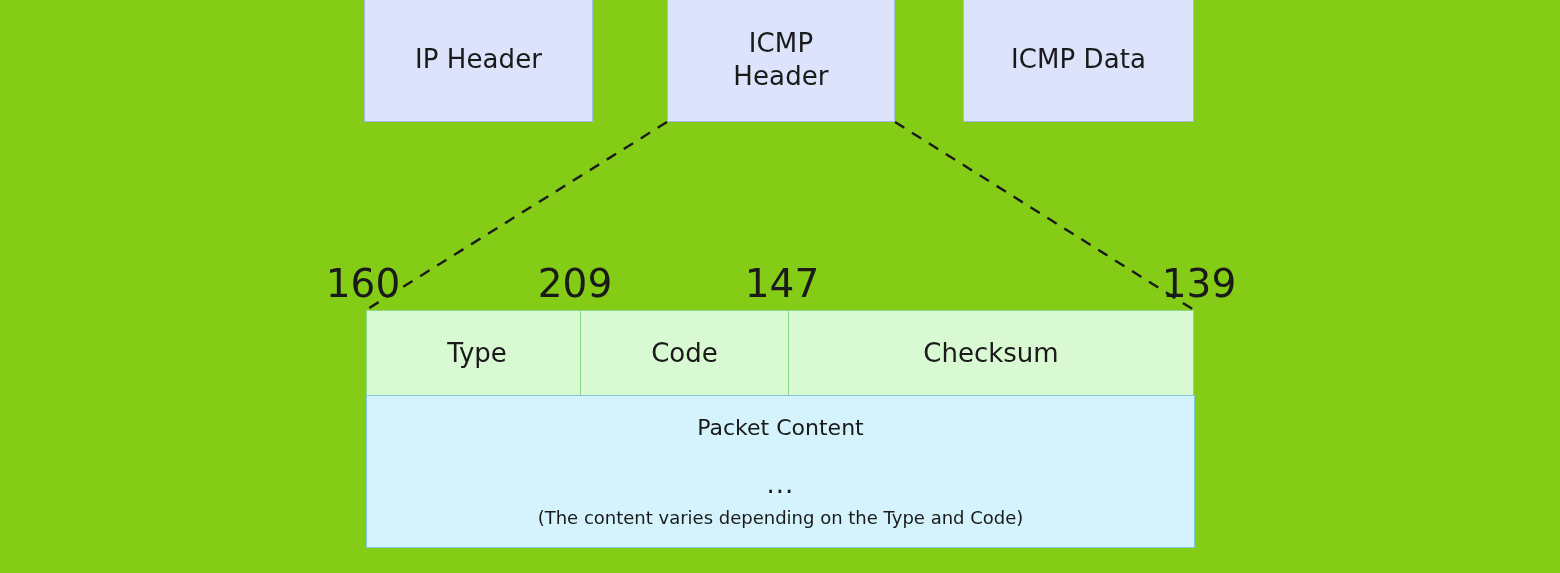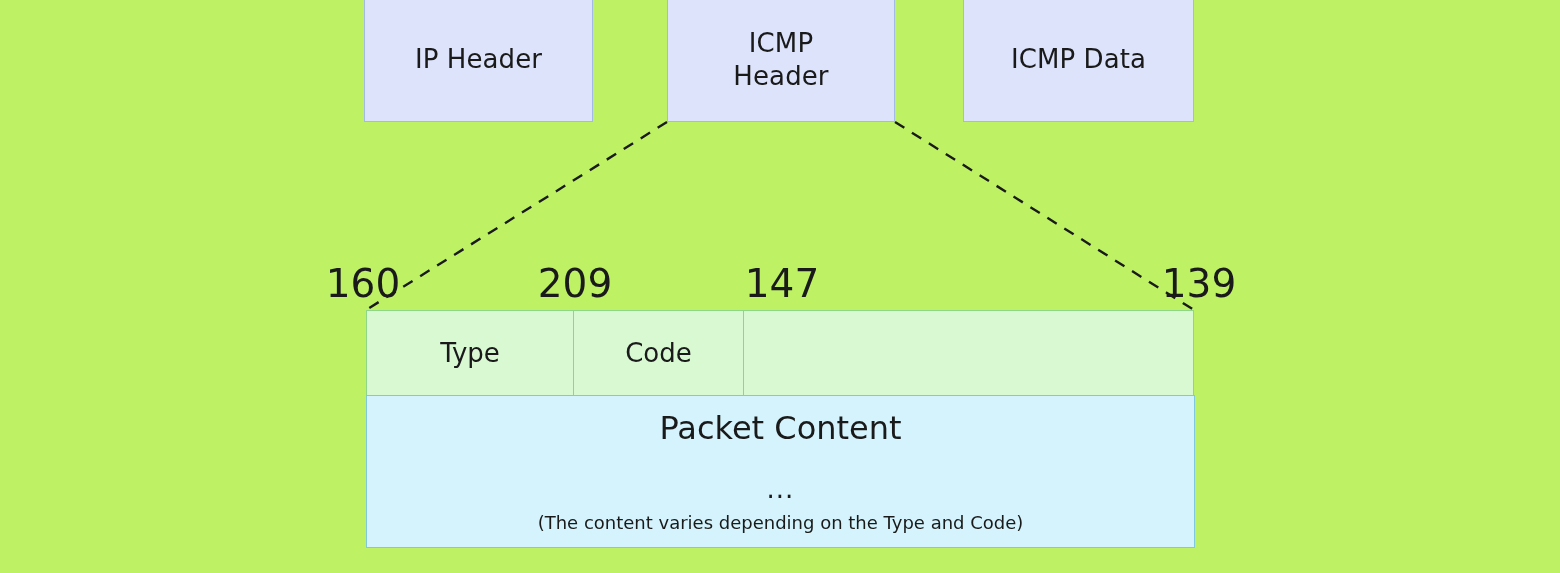--- a/index.html
+++ b/index.html
@@ -8,21 +8,21 @@
     background: #ffffff;
   }
   body {
     font-family: "DejaVu Sans", "Liberation Sans", sans-serif;
     -webkit-font-smoothing: antialiased;
   }
   #canvas {
     position: relative;
     width: 1560px;
     height: 573px;
-    background: #bef264;
+    background: #84cc16;
     overflow: hidden;
   }
 
   
   .proto-box {
     position: absolute;
     box-sizing: border-box;
     background: #dce3fb;
     border: 1.5px solid #a3bae4;
     display: flex;
@@ -77,22 +77,22 @@
   .field-cell {
     box-sizing: border-box;
     display: flex;
     align-items: center;
     justify-content: center;
     color: #1a1a1a;
     font-size: 26px;
     line-height: 1;
     background: #d9f9d3;
   }
-  #field-type     { width: 206px; }
-  #field-code     { width: 171px; border-left: 1.5px solid #8ed788; border-right: 1.5px solid #8ed788; }
+  #field-type     { width: 206px; margin-left: 7px; }
+  #field-code     { width: 209px; border-left: 1.5px solid #8ed788; border-right: 1.5px solid #8ed788; }
   #field-checksum { flex: 1 1 auto; }
 
   
   #packet-content {
     position: absolute;
     left: 366px;
     top: 395px;
     width: 829px;
     height: 153px;
     box-sizing: border-box;
@@ -100,21 +100,21 @@
     background: #d4f3fd;
     display: flex;
     flex-direction: column;
     align-items: center;
     justify-content: center;
     color: #1a1a1a;
     text-align: center;
     padding: 0 2px;
   }
   #packet-title {
-    font-size: 32px;
+    font-size: 22px;
     line-height: 1;
     margin-bottom: 32px;
   }
   #packet-ellipsis {
     font-size: 26px;
     line-height: 1;
     letter-spacing: 1px;
     margin-bottom: 12px;
   }
   #packet-note {
@@ -153,20 +153,23 @@
   <div class="bit-label" id="bit-175">147</div>
   <div class="bit-label" id="bit-191">139</div>
 
   <div id="field-row">
     <div class="field-cell" id="field-type">
       <span>Type</span>
     </div>
     <div class="field-cell" id="field-code">
       <span>Code</span>
     </div>
+    <div class="field-cell" id="field-checksum">
+      <span>Checksum</span>
+    </div>
   </div>
 
   <div id="packet-content">
     <div id="packet-title">Packet Content</div>
     <div id="packet-ellipsis">...</div>
     <div id="packet-note">(The content varies depending on the Type and Code)</div>
   </div>
 
 </div>
 

